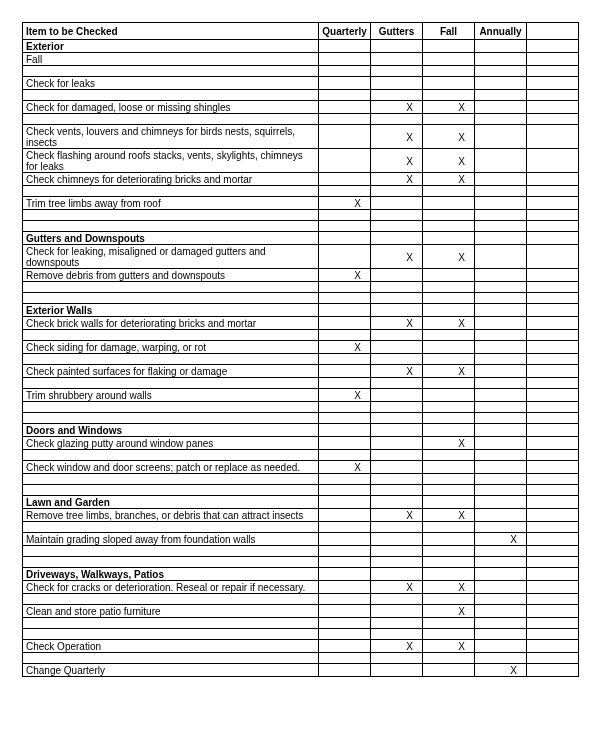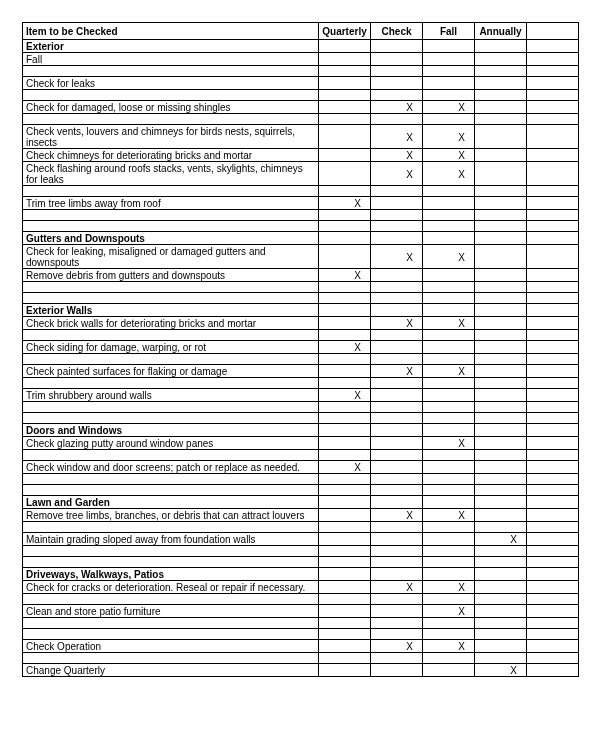--- a/index.html
+++ b/index.html
@@ -51,21 +51,21 @@
       <col class="c-q">
       <col class="c-s">
       <col class="c-f">
       <col class="c-a">
       <col class="c-x">
     </colgroup>
     <thead>
       <tr>
         <th class="item">Item to be Checked</th>
         <th>Quarterly</th>
-        <th>Check</th>
+        <th>Gutters</th>
         <th>Fall</th>
         <th>Annually</th>
         <th></th>
       </tr>
     </thead>
     <tbody id="rows">
         <tr class="section">
           <td class="item bold">Exterior</td>
           <td class="mark"></td>
           <td class="mark"></td>
@@ -123,35 +123,35 @@
         </tr>
         <tr class="item">
           <td class="item">Check vents, louvers and chimneys for birds nests, squirrels, insects</td>
           <td class="mark"></td>
           <td class="mark">X</td>
           <td class="mark">X</td>
           <td class="mark"></td>
           <td class="mark"></td>
         </tr>
         <tr class="item">
+          <td class="item">Check flashing around roofs stacks, vents, skylights, chimneys for leaks</td>
+          <td class="mark"></td>
+          <td class="mark">X</td>
+          <td class="mark">X</td>
+          <td class="mark"></td>
+          <td class="mark"></td>
+        </tr>
+        <tr class="item">
           <td class="item">Check chimneys for deteriorating bricks and mortar</td>
           <td class="mark"></td>
           <td class="mark">X</td>
           <td class="mark">X</td>
           <td class="mark"></td>
           <td class="mark"></td>
         </tr>
-        <tr class="item">
-          <td class="item">Check flashing around roofs stacks, vents, skylights, chimneys for leaks</td>
-          <td class="mark"></td>
-          <td class="mark">X</td>
-          <td class="mark">X</td>
-          <td class="mark"></td>
-          <td class="mark"></td>
-        </tr>
         <tr class="blank">
           <td class="item"></td>
           <td class="mark"></td>
           <td class="mark"></td>
           <td class="mark"></td>
           <td class="mark"></td>
           <td class="mark"></td>
         </tr>
         <tr class="item">
           <td class="item">Trim tree limbs away from roof</td>
@@ -347,21 +347,21 @@
         </tr>
         <tr class="section">
           <td class="item bold">Lawn and Garden</td>
           <td class="mark"></td>
           <td class="mark"></td>
           <td class="mark"></td>
           <td class="mark"></td>
           <td class="mark"></td>
         </tr>
         <tr class="item">
-          <td class="item">Remove tree limbs, branches, or debris that can attract louvers</td>
+          <td class="item">Remove tree limbs, branches, or debris that can attract insects</td>
           <td class="mark"></td>
           <td class="mark">X</td>
           <td class="mark">X</td>
           <td class="mark"></td>
           <td class="mark"></td>
         </tr>
         <tr class="blank">
           <td class="item"></td>
           <td class="mark"></td>
           <td class="mark"></td>

